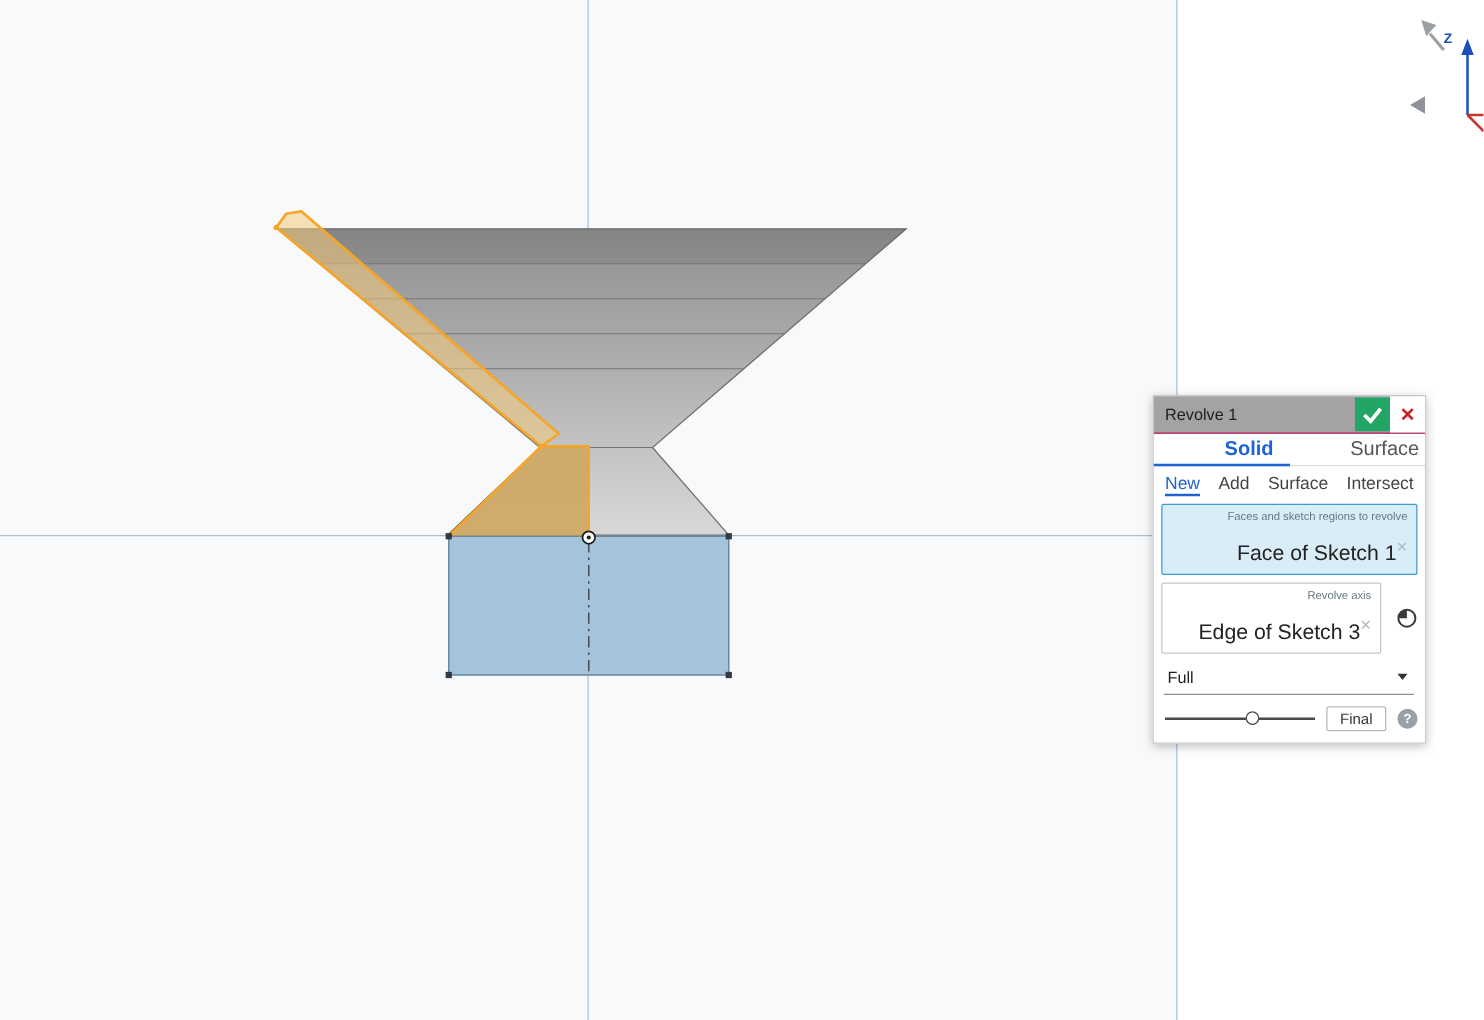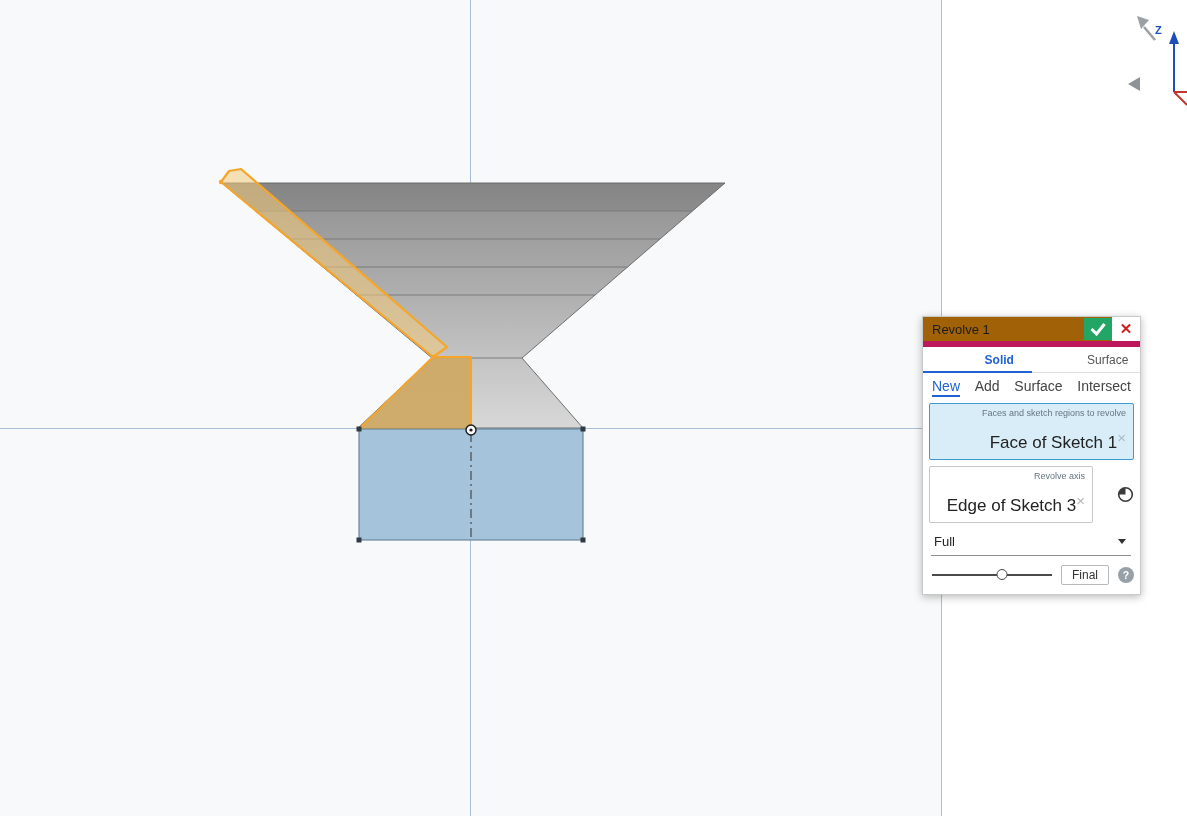--- a/index.html
+++ b/index.html
@@ -10,30 +10,30 @@
   #model-svg { position:absolute; top:0; left:0; display:block; }
   .cline { stroke:#a9bfd9; stroke-width:1; }
   .edge  { stroke:#767676; stroke-width:0.9; }
 
   .triad { position:absolute; top:0; right:0; }
 
   
   .dialog { position:absolute; left:922px; top:316px; width:219px; background:#fff;
             border:1px solid #c9c9c9; box-shadow:0 2px 8px rgba(0,0,0,0.28);
             font-size:12px; color:#333; }
-  .dlg-header { display:flex; align-items:stretch; height:30px; border-bottom:6px solid #be185d; background:#a16207; }
+  .dlg-header { display:flex; align-items:stretch; height:30px; border-bottom:1px solid #be185d; background:#a3a3a3; }
   .dlg-title { flex:1; display:flex; align-items:center; padding-left:9px; font-size:13px; color:#1c1c1c; }
   .btn-confirm { width:28px; margin:1px 0 1px 1px; background:#23a566; border:none; cursor:pointer;
                  display:flex; align-items:center; justify-content:center; }
   .btn-cancel { width:28px; background:#fff; border:none; cursor:pointer; color:#cf2020;
                 font-size:15px; font-weight:bold; display:flex; align-items:center; justify-content:center; }
 
   .tabs-type { display:flex; height:26px; border-bottom:1px solid #ddd; }
   .tabs-type .tab { flex:1; display:flex; align-items:center; justify-content:center;
-                    color:#555; cursor:pointer; position:relative; font-size:12px;padding-left:44px; }
+                    color:#555; cursor:pointer; position:relative; font-size:16px;padding-left:44px; }
   .tabs-type .tab.selected { color:#1f62d1; font-weight:bold; }
   .tabs-type .tab.selected::after { content:""; position:absolute; left:0; right:0; bottom:-1px;
                                     height:2px; background:#1f62d1; }
 
   .tabs-bool { display:flex; height:26px; align-items:stretch; padding:0 9px;
                justify-content:space-between; font-size:14px; color:#444; }
   .btab { cursor:pointer; position:relative; display:flex; align-items:center; }
   .btab.selected { color:#1f62d1; }
   .btab.selected::after { content:""; position:absolute; left:0; right:0; bottom:2px;
                           height:2px; background:#1f62d1; }
@@ -42,21 +42,21 @@
 
   .field { border:1px solid #c6c6c6; background:#fff; border-radius:2px; padding:4px 7px 6px;text-align:right; }
   .field.selected { background:#d8edf7; border-color:#3a9bd5; }
   .field-label { font-size:9px; color:#647681; margin-bottom:3px; white-space:nowrap; }
   .field-row { display:flex; align-items:center; }
   .field-value { flex:1; font-size:17px; color:#222;margin-top:12px; }
   .clear { font-size:15px; cursor:pointer; line-height:1; }
   .clear.blue { color:#a9bcc7; }
   .clear.gray { color:#b5b5b5; }
 
-  .axis-row { display:flex; align-items:center; gap:24px; }
+  .axis-row { display:flex; align-items:center; gap:12px; }
   .axis-row .field { flex:1; }
   .clock-btn { background:none; border:none; cursor:pointer; padding:0; display:flex; }
 
   .select-row { display:flex; align-items:center; border-bottom:1px solid #8f8f8f;
                 padding:4px 5px 6px 3px; margin:1px 3px 0 2px; cursor:pointer; }
   .select-value { flex:1; font-size:13px; color:#222; }
   .chevron { width:0; height:0; border-left:4.5px solid transparent; border-right:4.5px solid transparent;
              border-top:5.5px solid #333; }
 
   .bottom-row { display:flex; align-items:center; gap:9px; margin-top:3px; padding-left:3px; }

